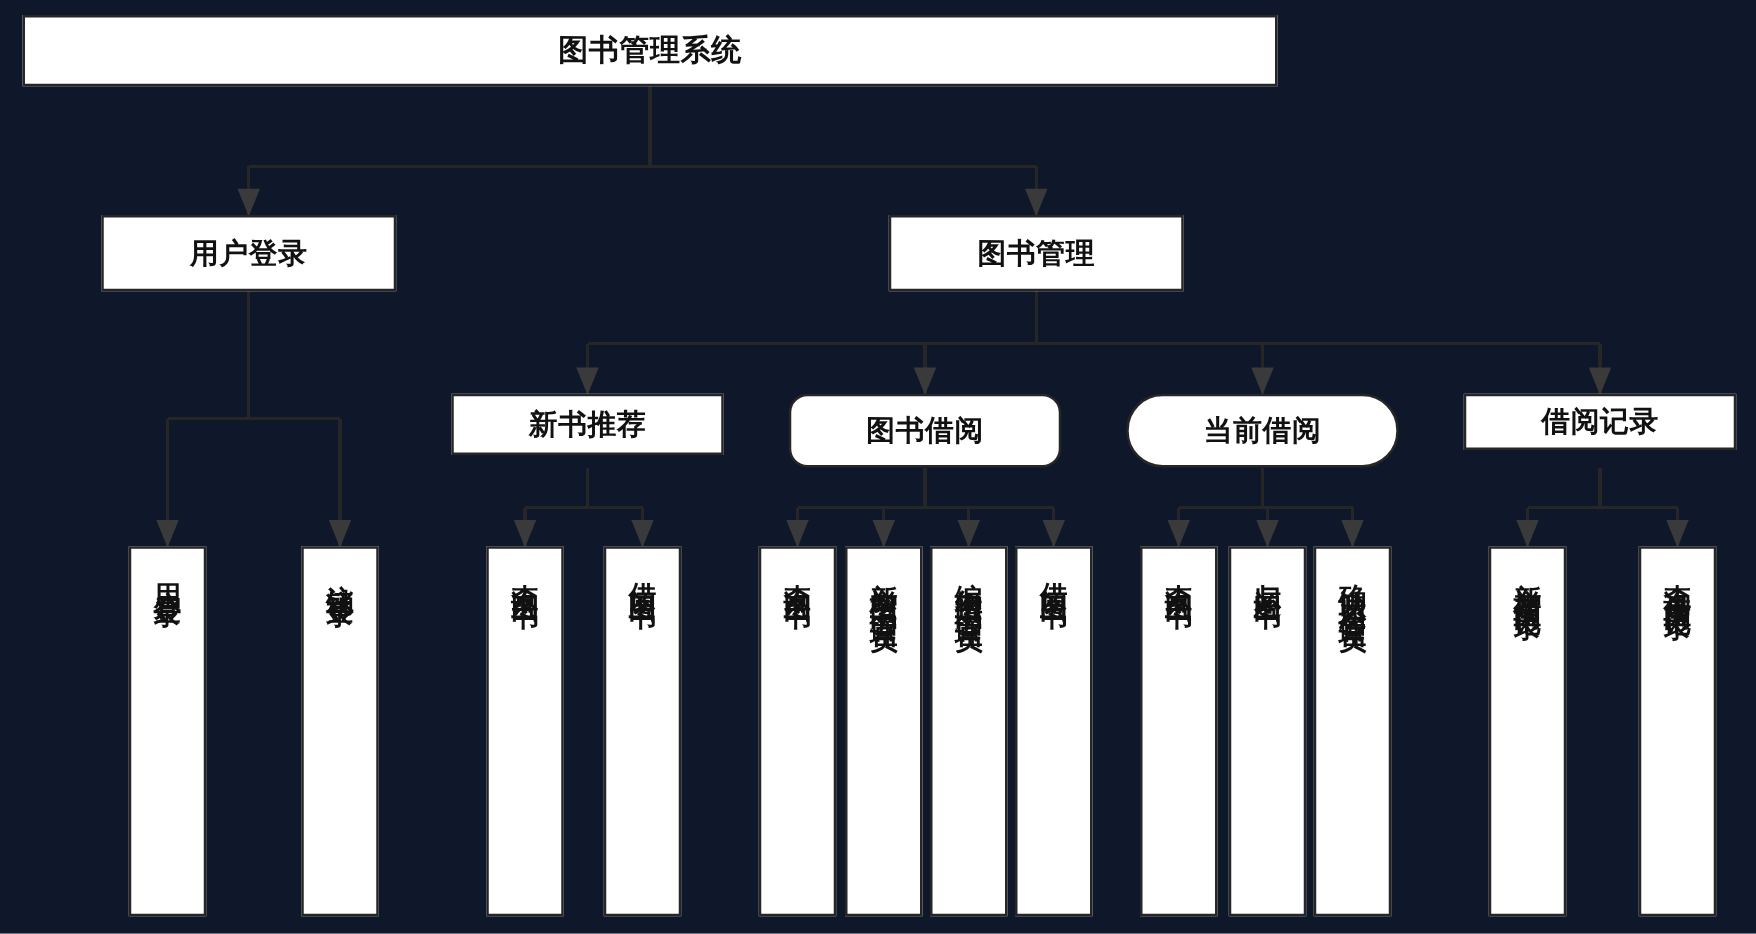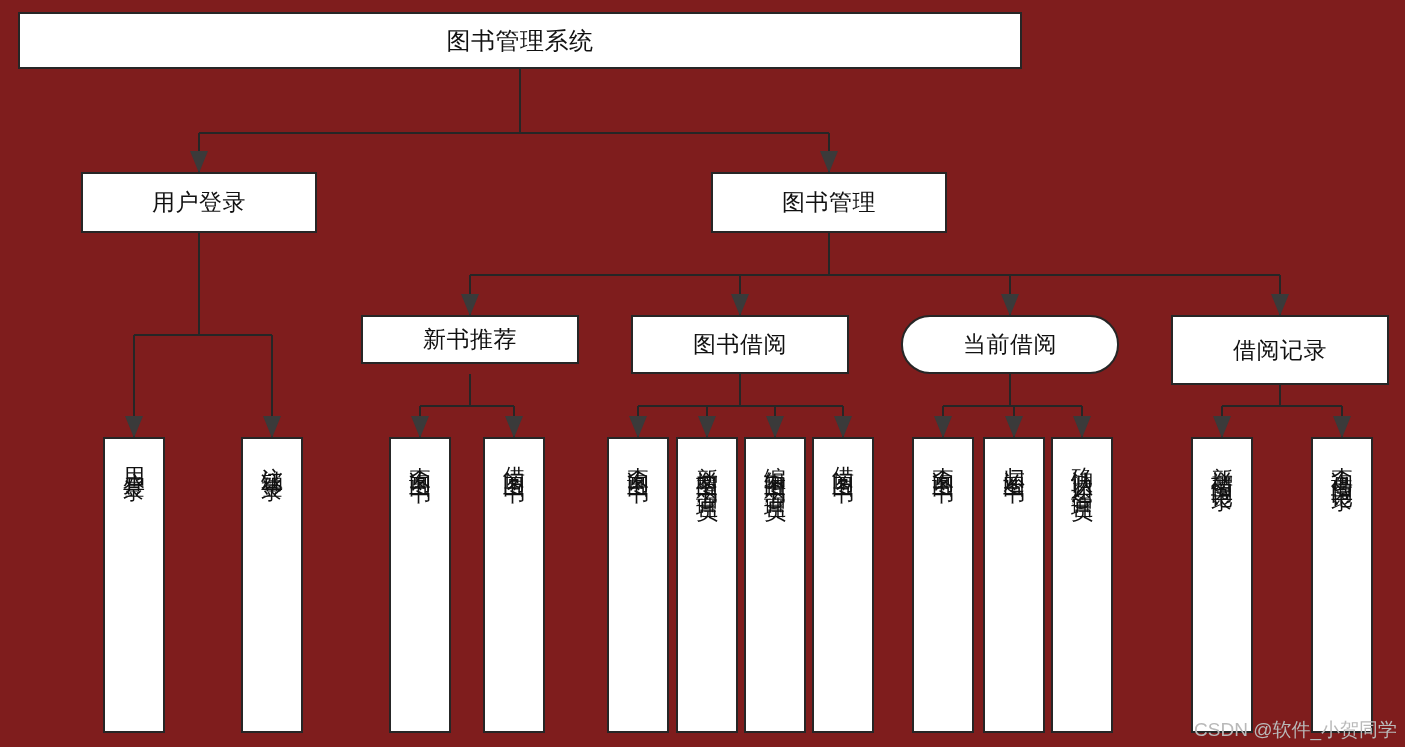--- a/index.html
+++ b/index.html
@@ -5,22 +5,23 @@
 <style>
   html,body{margin:0;padding:0;background:#ffffff;}
   body{
     font-family:"Liberation Sans","DejaVu Sans",sans-serif;
     -webkit-font-smoothing:antialiased;
   }
   #canvas{
     position:relative;
     width:1405px;
     height:747px;
-    background:#7f1d1d;
+    background:#0f172a;
     overflow:hidden;
+    font-weight:bold;
   }
   #edges{
     position:absolute;
     left:0; top:0;
     width:1405px;
     height:747px;
     pointer-events:none;
   }
   .node{
     position:absolute;
@@ -131,27 +132,27 @@
     </div>
     <div class="node h-node" style="left: 81px; top: 172px; width: 236px; height: 61px;">
       <span class="label">用户登录</span>
     </div>
     <div class="node h-node" style="left: 711px; top: 172px; width: 236px; height: 61px;">
       <span class="label">图书管理</span>
     </div>
     <div class="node h-node" style="left: 361px; top: 315px; width: 218px; height: 49px;">
       <span class="label">新书推荐</span>
     </div>
-    <div class="node h-node" style="left: 631px; top: 315px; width: 218px; height: 59px;">
+    <div class="node h-node" style="left: 631px; top: 315px; width: 218px; height: 59px; border-radius: 15px;">
       <span class="label">图书借阅</span>
     </div>
     <div class="node h-node" style="left: 901px; top: 315px; width: 218px; height: 59px; border-radius: 29px;">
       <span class="label">当前借阅</span>
     </div>
-    <div class="node h-node" style="left: 1171px; top: 315px; width: 218px; height: 70px;">
+    <div class="node h-node" style="left: 1171px; top: 315px; width: 218px; height: 45px;">
       <span class="label">借阅记录</span>
     </div>
     <div class="node v-node" style="left: 103px; top: 437px; width: 62px; height: 296px;">
       <span class="label">用户登录</span>
     </div>
     <div class="node v-node" style="left: 241px; top: 437px; width: 62px; height: 296px;">
       <span class="label">注销登录</span>
     </div>
     <div class="node v-node" style="left: 389px; top: 437px; width: 62px; height: 296px;">
       <span class="label">查询图书</span>
@@ -179,14 +180,13 @@
     </div>
     <div class="node v-node" style="left: 1051px; top: 437px; width: 62px; height: 296px;">
       <span class="label">确认归还（管理员）</span>
     </div>
     <div class="node v-node" style="left: 1191px; top: 437px; width: 62px; height: 296px;">
       <span class="label">新增借阅记录</span>
     </div>
     <div class="node v-node" style="left: 1311px; top: 437px; width: 62px; height: 296px;">
       <span class="label">查询借阅记录</span>
     </div>
-    <div id="watermark">CSDN @软件_小贺同学</div>
 </div>
 
 </body></html>

